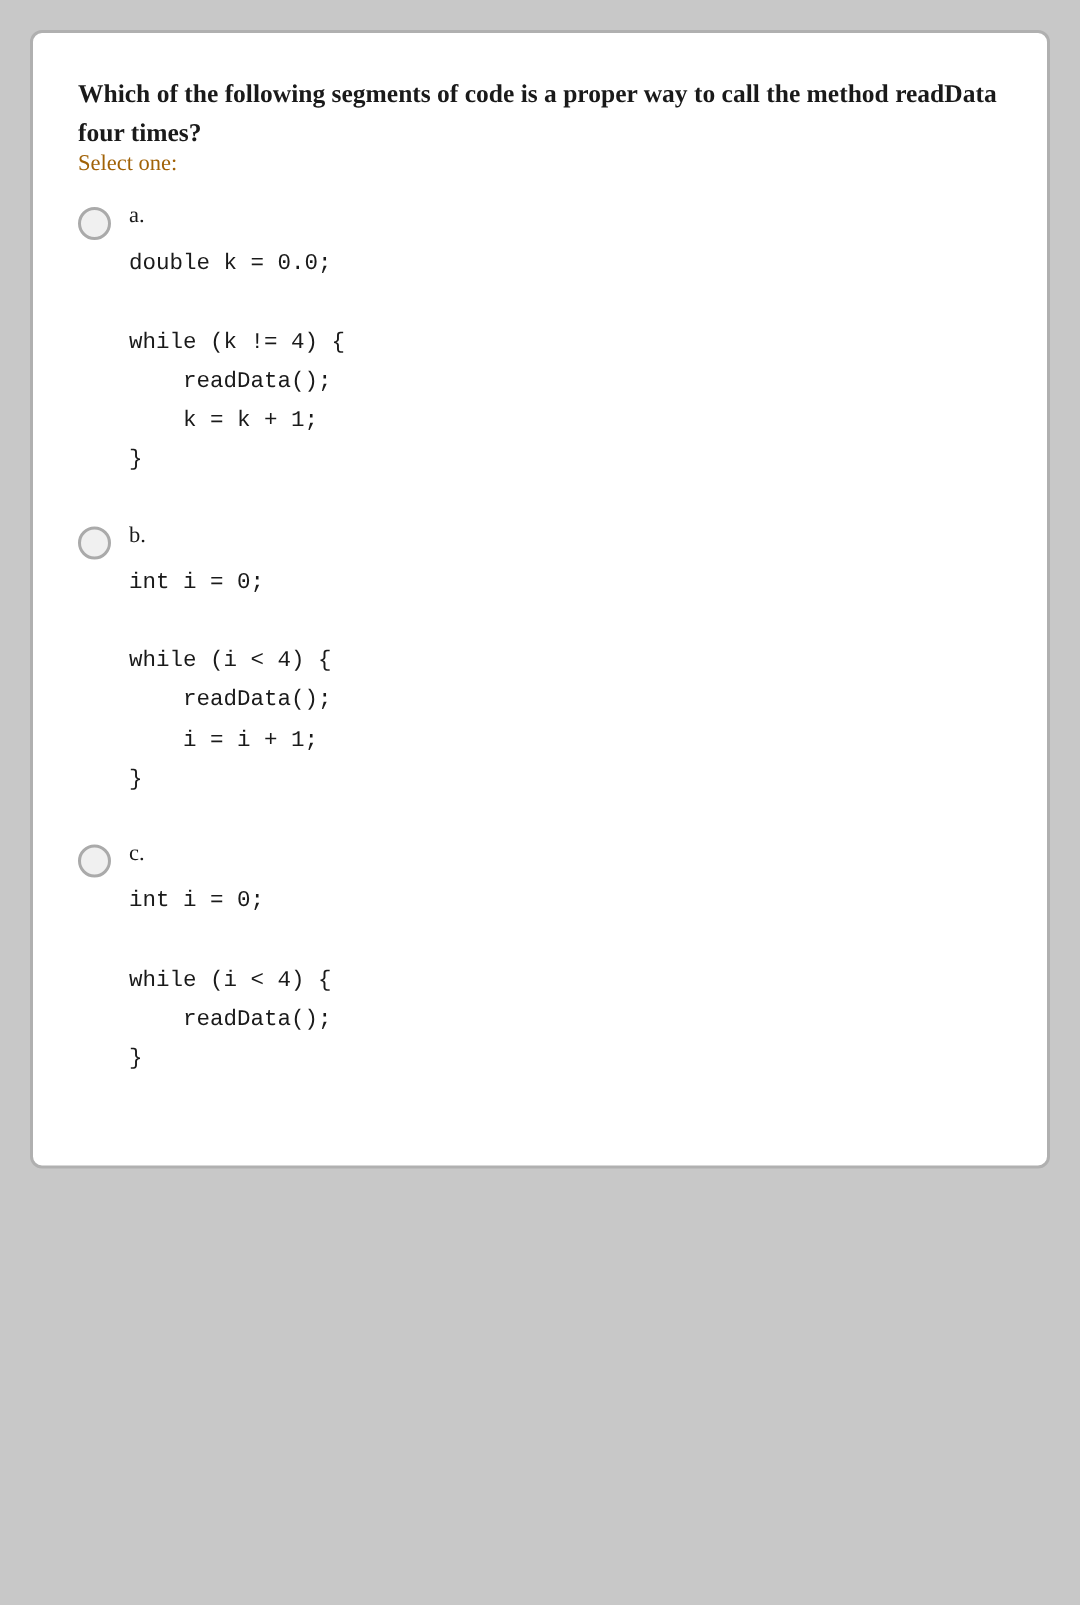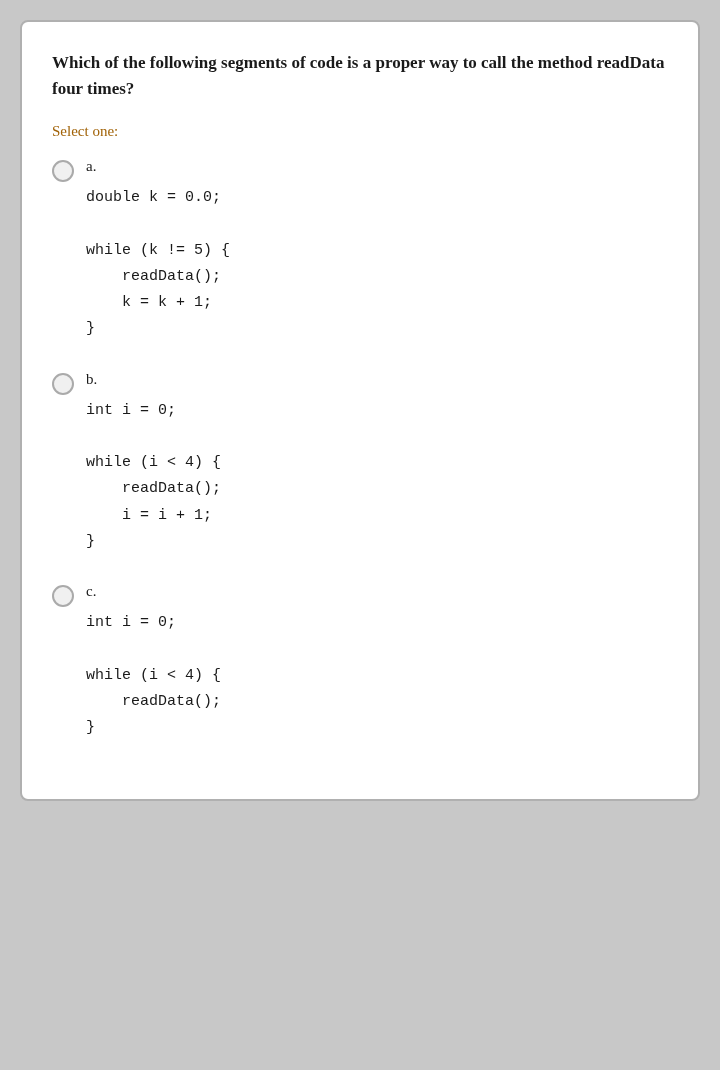--- a/index.html
+++ b/index.html
@@ -24,21 +24,20 @@
       border-radius: 8px;
       width: 680px;
       padding: 28px 30px 30px 30px;
     }
 
     .question-text {
       font-size: 17px;
       font-weight: bold;
       line-height: 1.5;
       color: #1a1a1a;
-      margin-bottom: 22px;
     }
 
     .select-one {
       font-size: 15px;
       color: #a16207;
       margin-bottom: 18px;
     }
 
     .option-block {
       display: flex;
@@ -92,21 +91,21 @@
   <div class="select-one">Select one:</div>
 
   <div class="option-block">
     <div class="radio-wrapper">
       <div class="radio-btn"></div>
     </div>
     <div class="option-content">
       <div class="option-label">a.</div>
       <div class="code-block">double k = 0.0;
 
-while (k != 5) {
+while (k != 4) {
     readData();
     k = k + 1;
 }</div>
     </div>
   </div>
 
   <div class="option-block">
     <div class="radio-wrapper">
       <div class="radio-btn"></div>
     </div>

